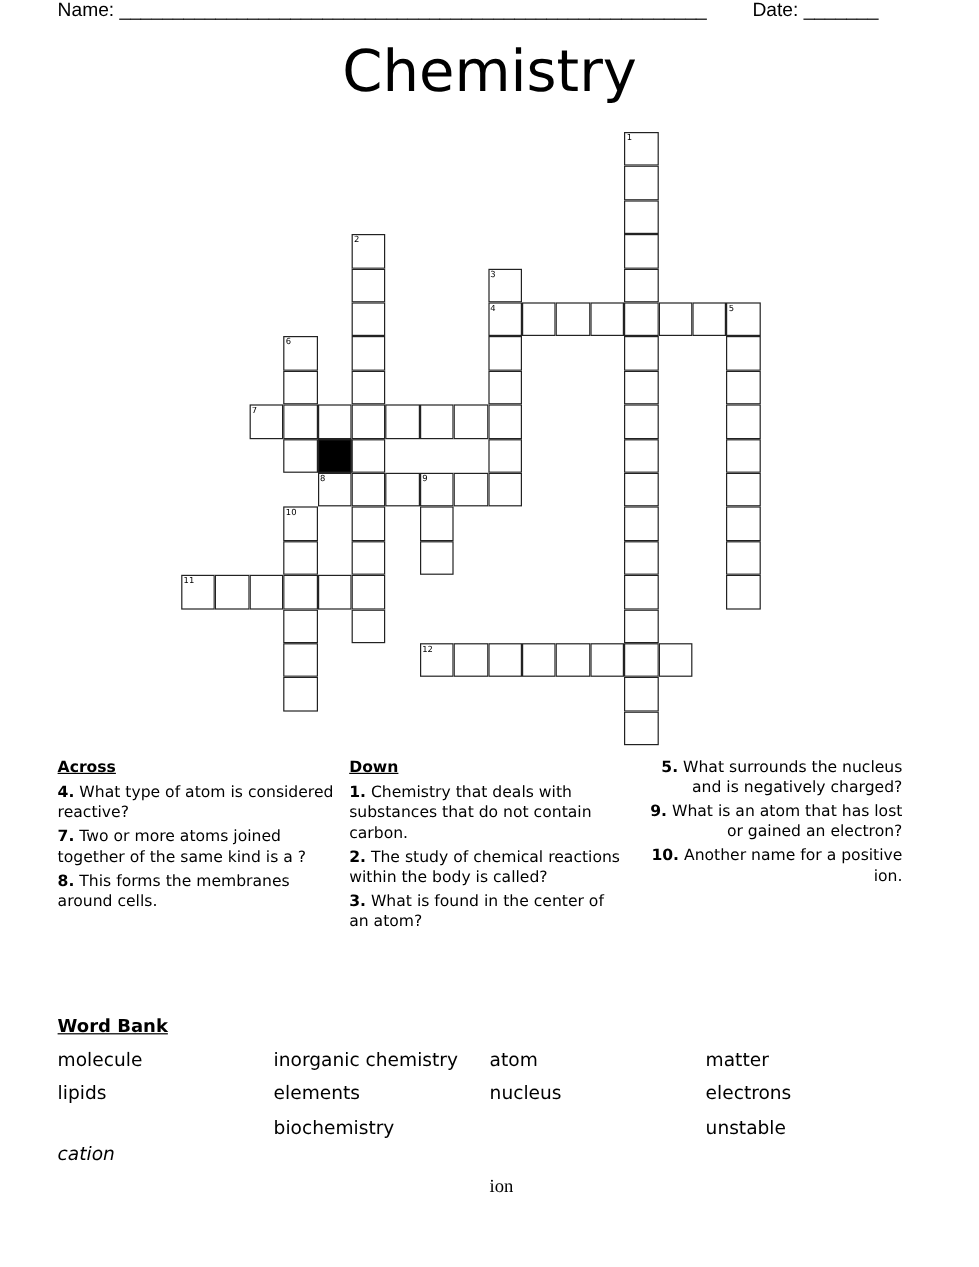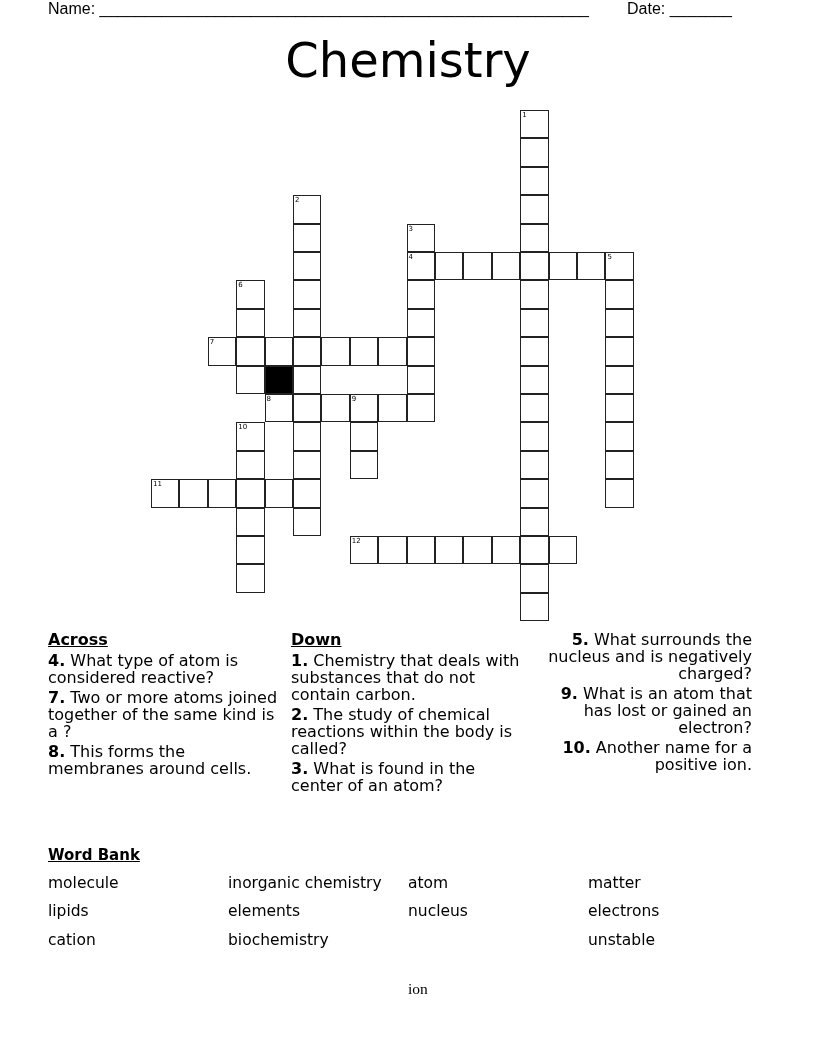--- a/index.html
+++ b/index.html
@@ -4,21 +4,21 @@
 <style>
   html, body { margin: 0; padding: 0; background: #ffffff; }
   body { width: 816px; height: 1056px; position: relative; overflow: hidden; color: #000; }
   .hdr { position: absolute; top: 0; left: 48px; font-family: "Liberation Sans", sans-serif; font-size: 16px; }
   .hdr-date { position: absolute; top: 0; left: 627px; font-family: "Liberation Sans", sans-serif; font-size: 16px; }
   .title { position: absolute; top: 32px; left: 0; width: 816px; text-align: center; font-family: "DejaVu Sans", sans-serif; font-size: 48px; letter-spacing: 0px; }
   #grid { position: absolute; left: 0; top: 0; width: 816px; height: 640px; }
   .cell { position: absolute; width: 28.4px; height: 28.4px; box-sizing: border-box; border: 1.5px solid #222; background: #fff; }
   .cell.black { background: #000; }
   .cell .num { position: absolute; top: 0px; left: 1px; font-family: "DejaVu Sans", sans-serif; font-size: 7px; line-height: 8px; }
-  .clues { position: absolute; font-family: "DejaVu Sans", sans-serif; font-size: 16px; line-height: 17px; }
+  .clues { position: absolute; font-family: "DejaVu Sans", sans-serif; font-size: 13px; line-height: 17px; }
   .clues .sec { text-decoration: underline; font-weight: bold; margin-bottom: 4px; }
   .clue { margin-bottom: 3px; }
   .clue b { font-weight: bold; }
   .wb-title { position: absolute; left: 48px; top: 846px; font-family: "DejaVu Sans", sans-serif; font-size: 15px; font-weight: bold; text-decoration: underline; }
   .wb-word { position: absolute; font-family: "DejaVu Sans", sans-serif; font-size: 15.5px; }
 </style>
 </head>
 <body>
 
 <div class="hdr">Name: _______________________________________________________</div>
@@ -158,16 +158,16 @@
 
 <div class="wb-title">Word Bank</div>
 <div class="wb-word" style="left:48px; top:874px;">molecule</div>
 <div class="wb-word" style="left:228px; top:874px;">inorganic chemistry</div>
 <div class="wb-word" style="left:408px; top:874px;">atom</div>
 <div class="wb-word" style="left:588px; top:874px;">matter</div>
 <div class="wb-word" style="left:48px; top:902px;">lipids</div>
 <div class="wb-word" style="left:228px; top:902px;">elements</div>
 <div class="wb-word" style="left:408px; top:902px;">nucleus</div>
 <div class="wb-word" style="left:588px; top:902px;">electrons</div>
-<div class="wb-word" style="left:48px; top:931px;">cation</div>
+<div class="wb-word" style="left:48px; top:953px;font-style:italic;">cation</div>
 <div class="wb-word" style="left:228px; top:931px;">biochemistry</div>
 <div class="wb-word" style="left:408px; top:980px;font-family:Liberation Serif, serif;">ion</div>
 <div class="wb-word" style="left:588px; top:931px;">unstable</div>
 
 </body></html>

